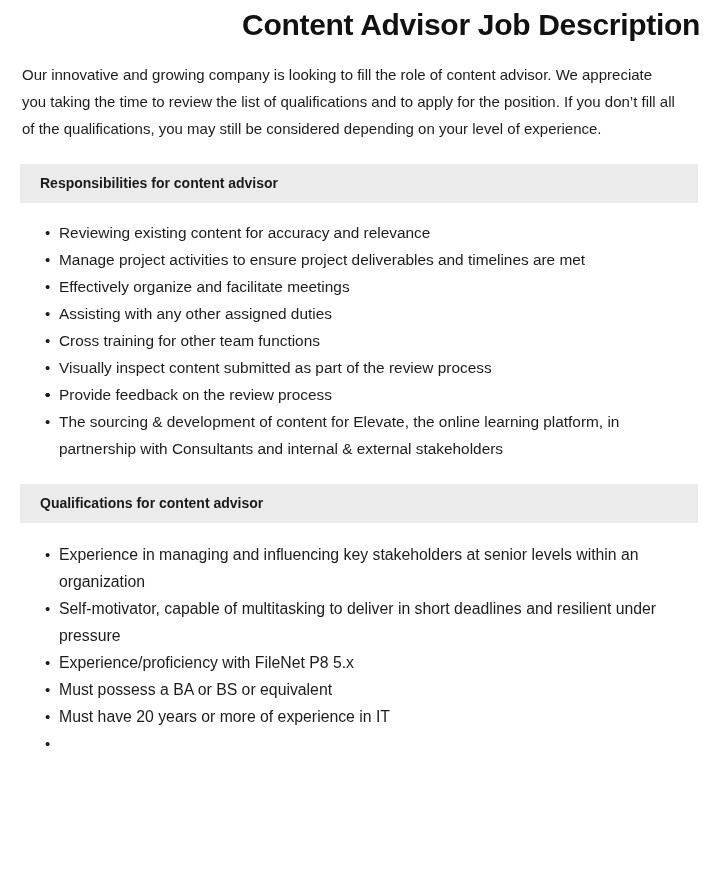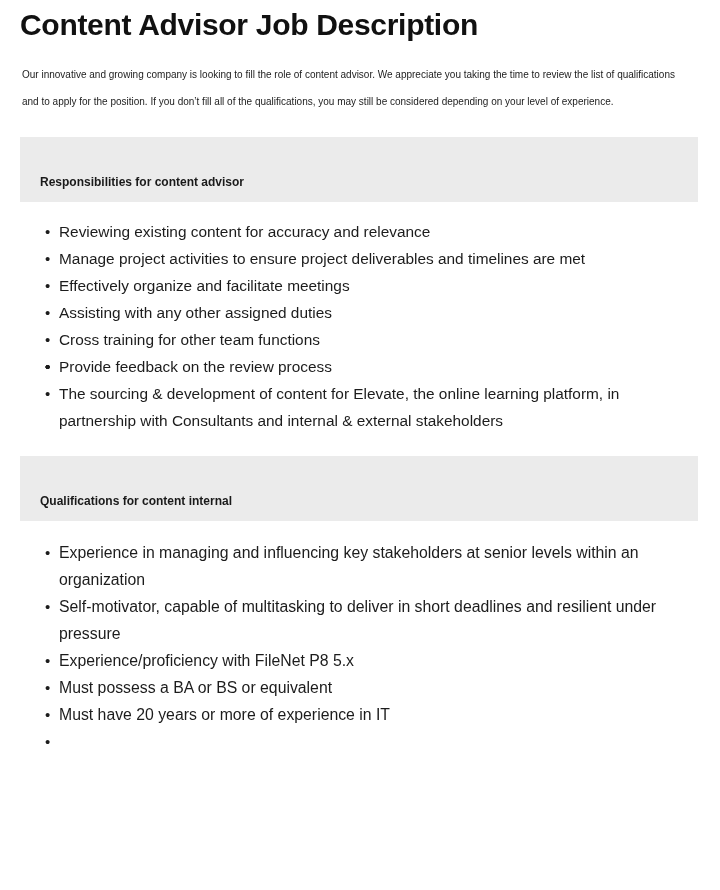--- a/index.html
+++ b/index.html
@@ -18,53 +18,52 @@
   .page {
     width: 720px;
     height: 890px;
     position: relative;
     box-sizing: border-box;
   }
 
   .doc-title {
     font-size: 30px;
     font-weight: bold;
-    text-align: left;
+    text-align: right;
     letter-spacing: -0.3px;
     color: #111111;
     margin: 0;
     padding: 7px 20px 0 20px;
     line-height: 36px;
   }
 
   .intro {
     margin: 0;
     padding: 18px 22px 0 22px;
-    font-size: 10px;
+    font-size: 15px;
     line-height: 27px;
     color: #1c1c1c;
     max-width: 700px;
     box-sizing: border-box;
   }
 
   .section-band {
     background: #ebebeb;
     margin: 22px 22px 0 20px;
     padding: 10px 0 10px 20px;
     box-sizing: border-box;
     width: 678px;
   }
 
   .section-band-title {
-    font-size: 12px;
+    font-size: 14px;
     font-weight: bold;
     color: #1a1a1a;
     line-height: 19px;
     display: block;
-    margin-top: 26px;
   }
 
   ul.bullets {
     margin: 0;
     padding: 16px 20px 0 45px;
     list-style: none;
     box-sizing: border-box;
   }
 
   ul.bullets li {
@@ -105,29 +104,29 @@
 
   <div class="section-band">
     <span class="section-band-title">Responsibilities for content advisor</span>
   </div>
   <ul class="bullets resps">
       <li><span class="bullet-dot">•</span><span>Reviewing existing content for accuracy and relevance</span></li>
       <li><span class="bullet-dot">•</span><span>Manage project activities to ensure project deliverables and timelines are met</span></li>
       <li><span class="bullet-dot">•</span><span>Effectively organize and facilitate meetings</span></li>
       <li><span class="bullet-dot">•</span><span>Assisting with any other assigned duties</span></li>
       <li><span class="bullet-dot">•</span><span>Cross training for other team functions</span></li>
-      <li><span class="bullet-dot">•</span></li>
+      <li><span class="bullet-dot">•</span><span>Visually inspect content submitted as part of the review process</span></li>
       <li><span class="bullet-dot">•</span></li>
       <li><span class="bullet-dot">•</span></li>
       <li><span class="bullet-dot">•</span><span>Provide feedback on the review process</span></li>
       <li><span class="bullet-dot">•</span><span>The sourcing &amp; development of content for Elevate, the online learning platform, in partnership with Consultants and internal &amp; external stakeholders</span></li>
     </ul>
 
   <div class="section-band">
-    <span class="section-band-title">Qualifications for content internal</span>
+    <span class="section-band-title">Qualifications for content advisor</span>
   </div>
   <ul class="bullets quals">
       <li><span class="bullet-dot">•</span><span>Experience in managing and influencing key stakeholders at senior levels within an organization</span></li>
       <li><span class="bullet-dot">•</span><span>Self-motivator, capable of multitasking to deliver in short deadlines and resilient under pressure</span></li>
       <li><span class="bullet-dot">•</span><span>Experience/proficiency with FileNet P8 5.x</span></li>
       <li><span class="bullet-dot">•</span><span>Must possess a BA or BS or equivalent</span></li>
       <li><span class="bullet-dot">•</span><span>Must have 20 years or more of experience in IT</span></li>
       <li><span class="bullet-dot">•</span></li>
     </ul>
 

